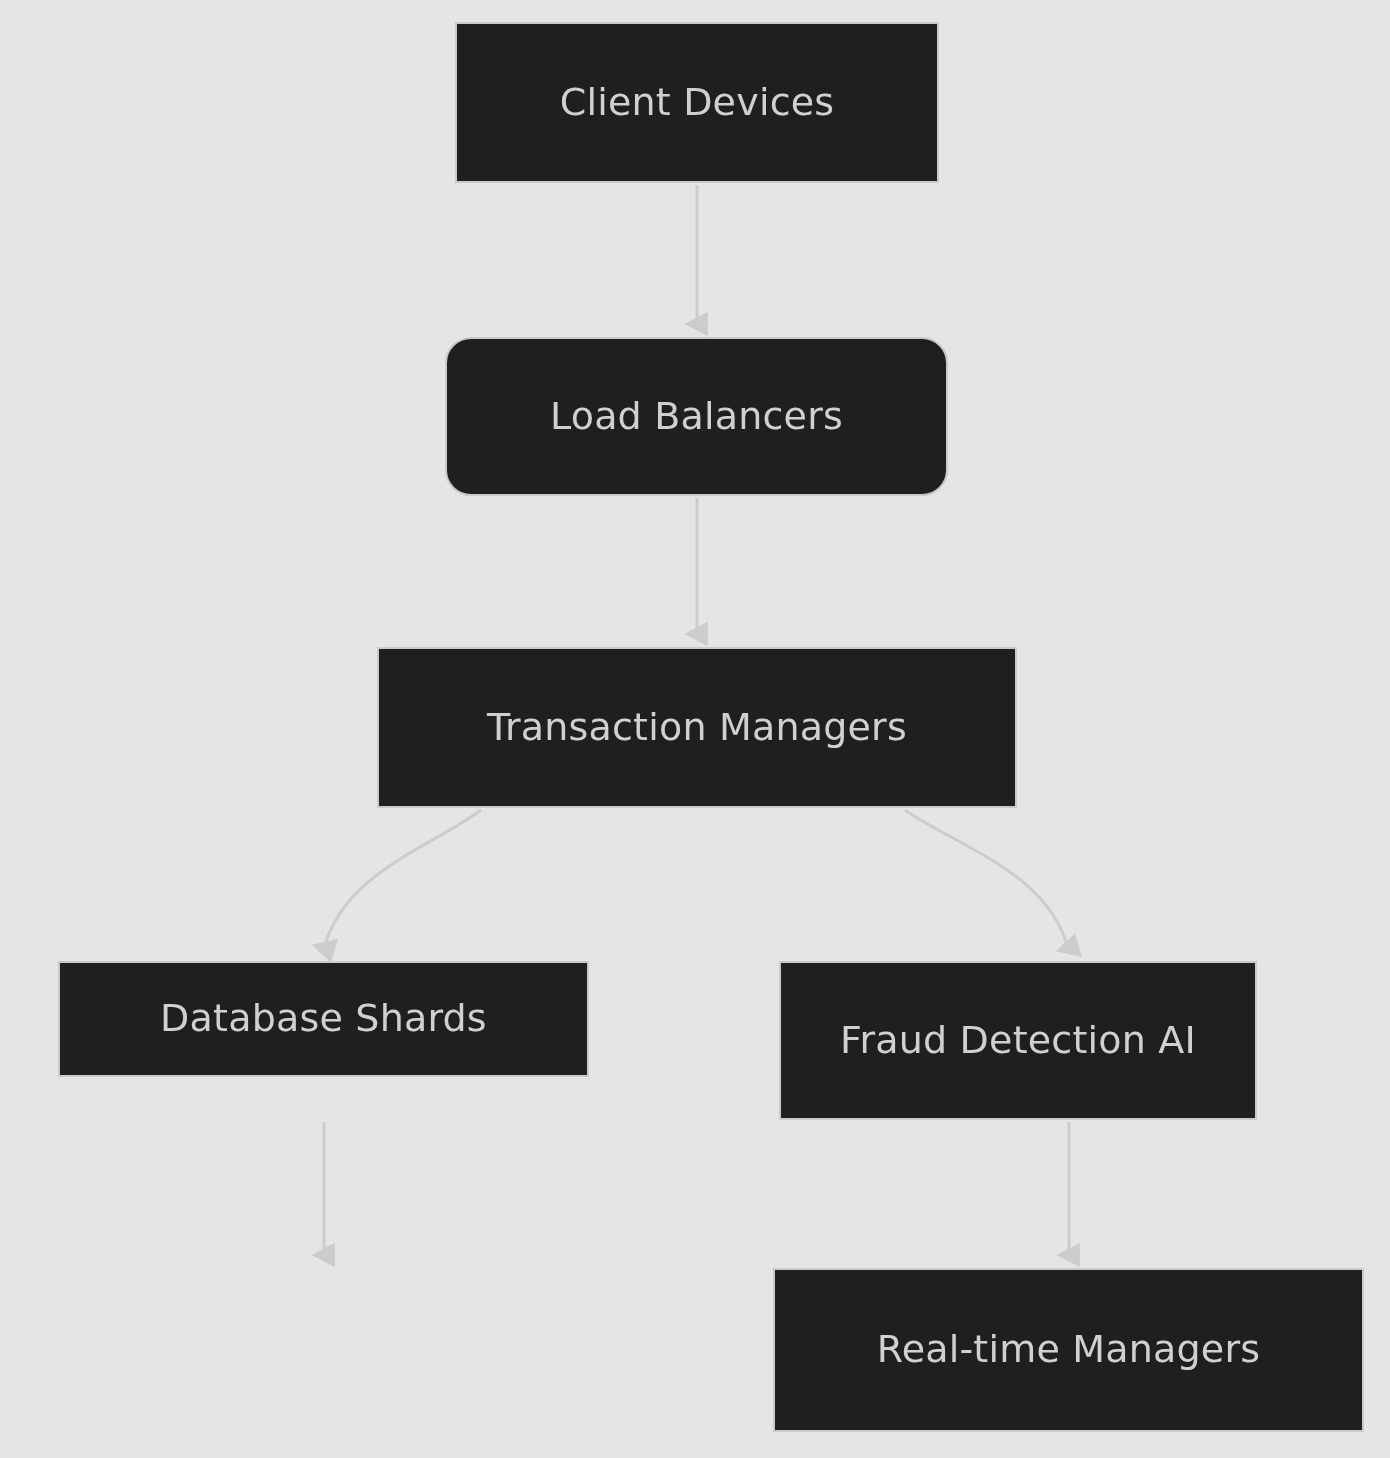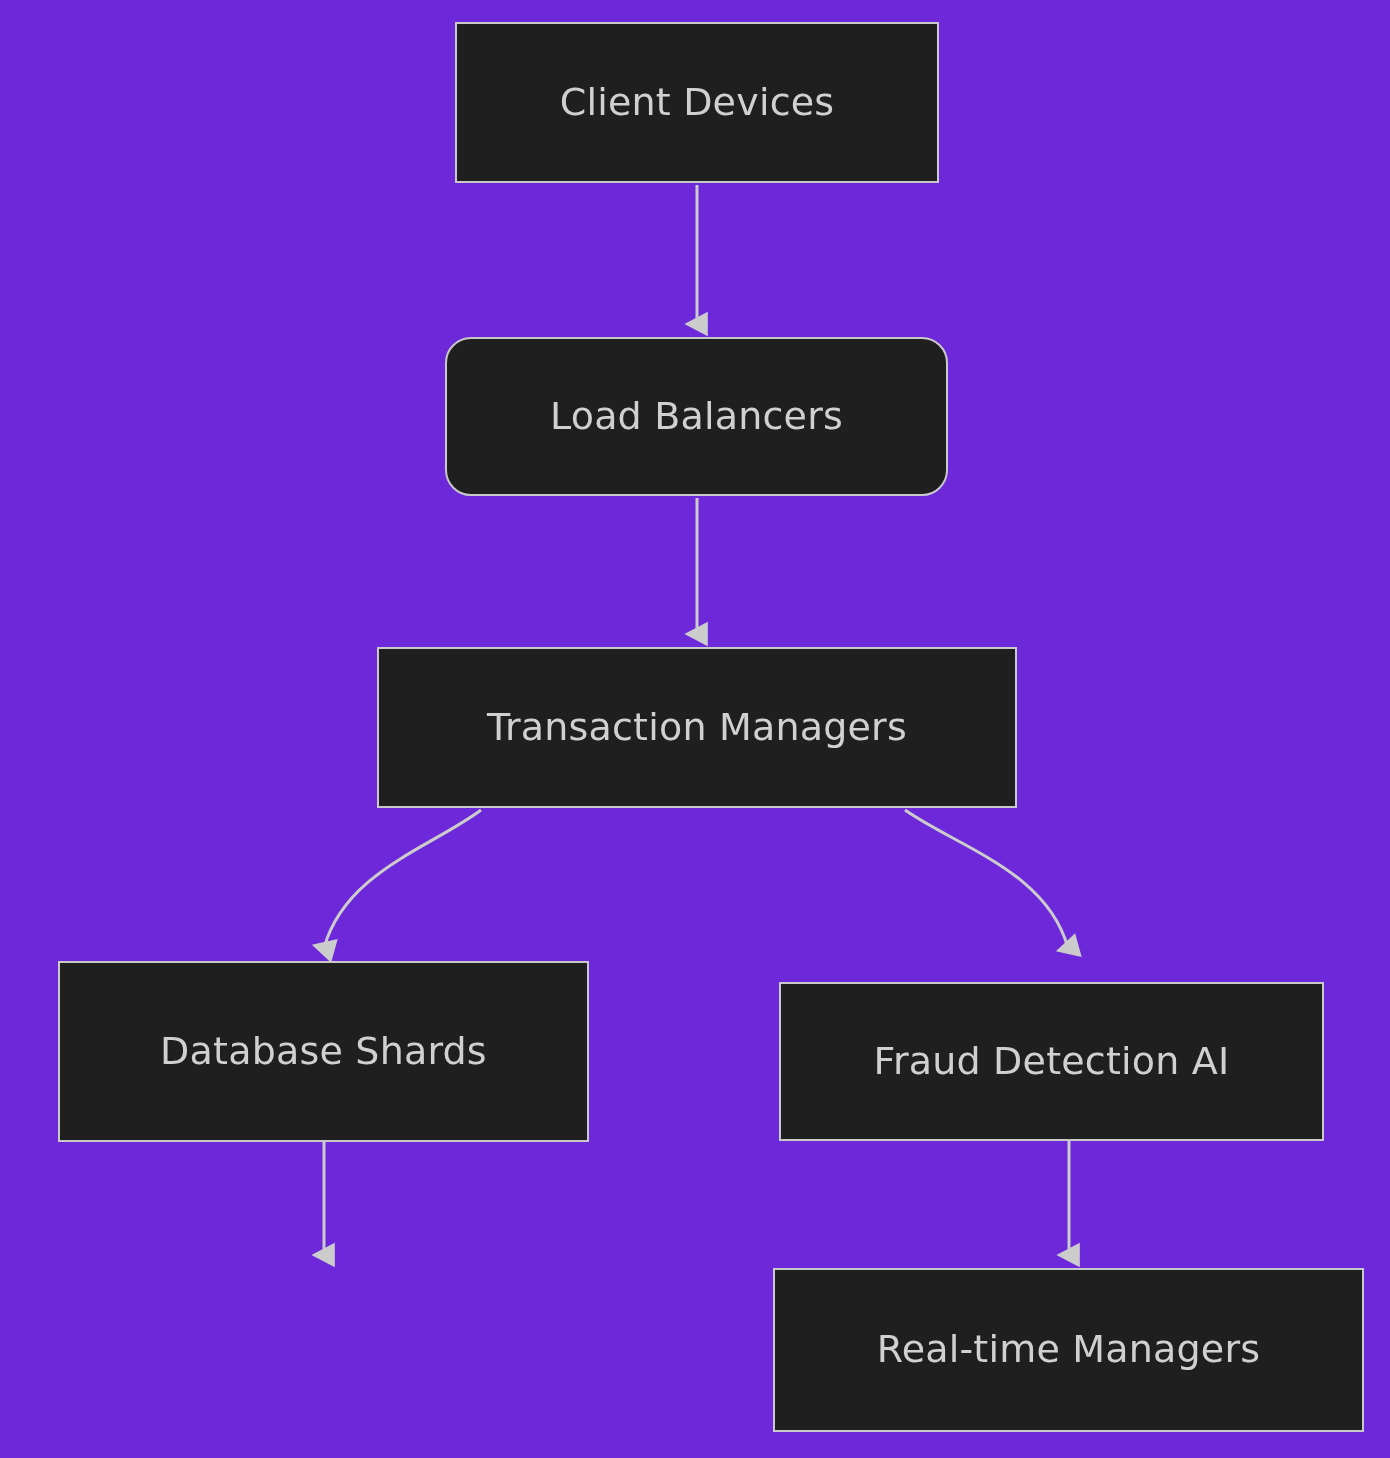--- a/index.html
+++ b/index.html
@@ -4,21 +4,21 @@
 <style>
   html, body {
     margin: 0;
     padding: 0;
     background: #000000;
   }
   #canvas {
     position: relative;
     width: 1390px;
     height: 1458px;
-    background: #6d28d9;
+    background: #e5e5e5;
     overflow: hidden;
     font-family: "DejaVu Sans", sans-serif;
   }
   #edges {
     position: absolute;
     left: 0;
     top: 0;
     width: 1390px;
     height: 1458px;
     pointer-events: none;
@@ -72,25 +72,25 @@
   </div>
 
   <div class="node" style="left:445px; top:337px; width:503px; height:159px;border-radius:26px;">
     <span class="node-label">Load Balancers</span>
   </div>
 
   <div class="node" style="left:377px; top:647px; width:640px; height:161px;">
     <span class="node-label">Transaction Managers</span>
   </div>
 
-  <div class="node" style="left:58px; top:961px; width:531px; height:181px;">
+  <div class="node" style="left:58px; top:961px; width:531px; height:116px;">
     <span class="node-label">Database Shards</span>
   </div>
 
-  <div class="node" style="left:779px; top:961px; width:545px; height:159px;margin-top:21px;">
+  <div class="node" style="left:779px; top:961px; width:478px; height:159px;">
     <span class="node-label">Fraud Detection AI</span>
   </div>
 
 
   <div class="node" style="left:773px; top:1268px; width:591px; height:164px;">
     <span class="node-label">Real-time Managers</span>
   </div>
 
 </div>
 

